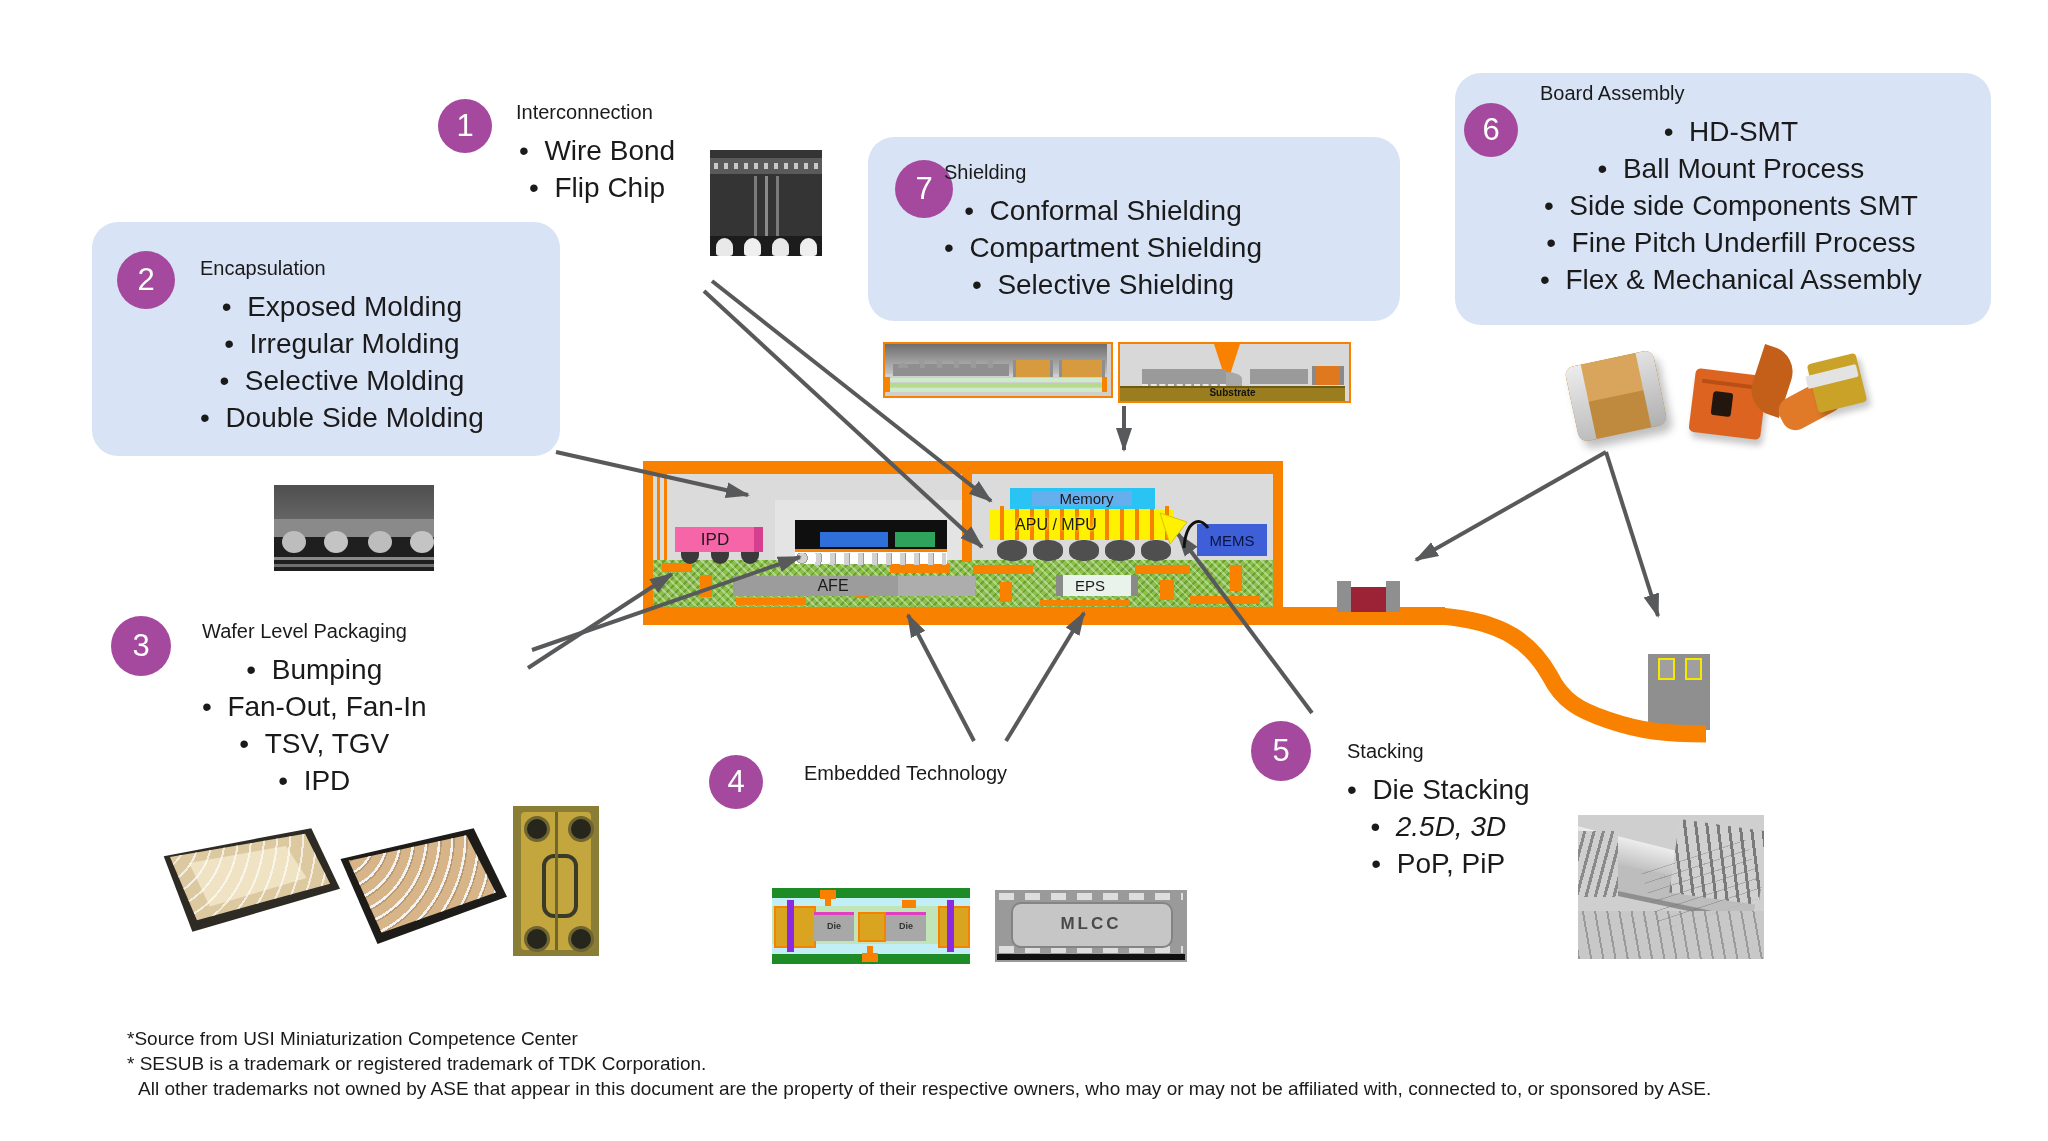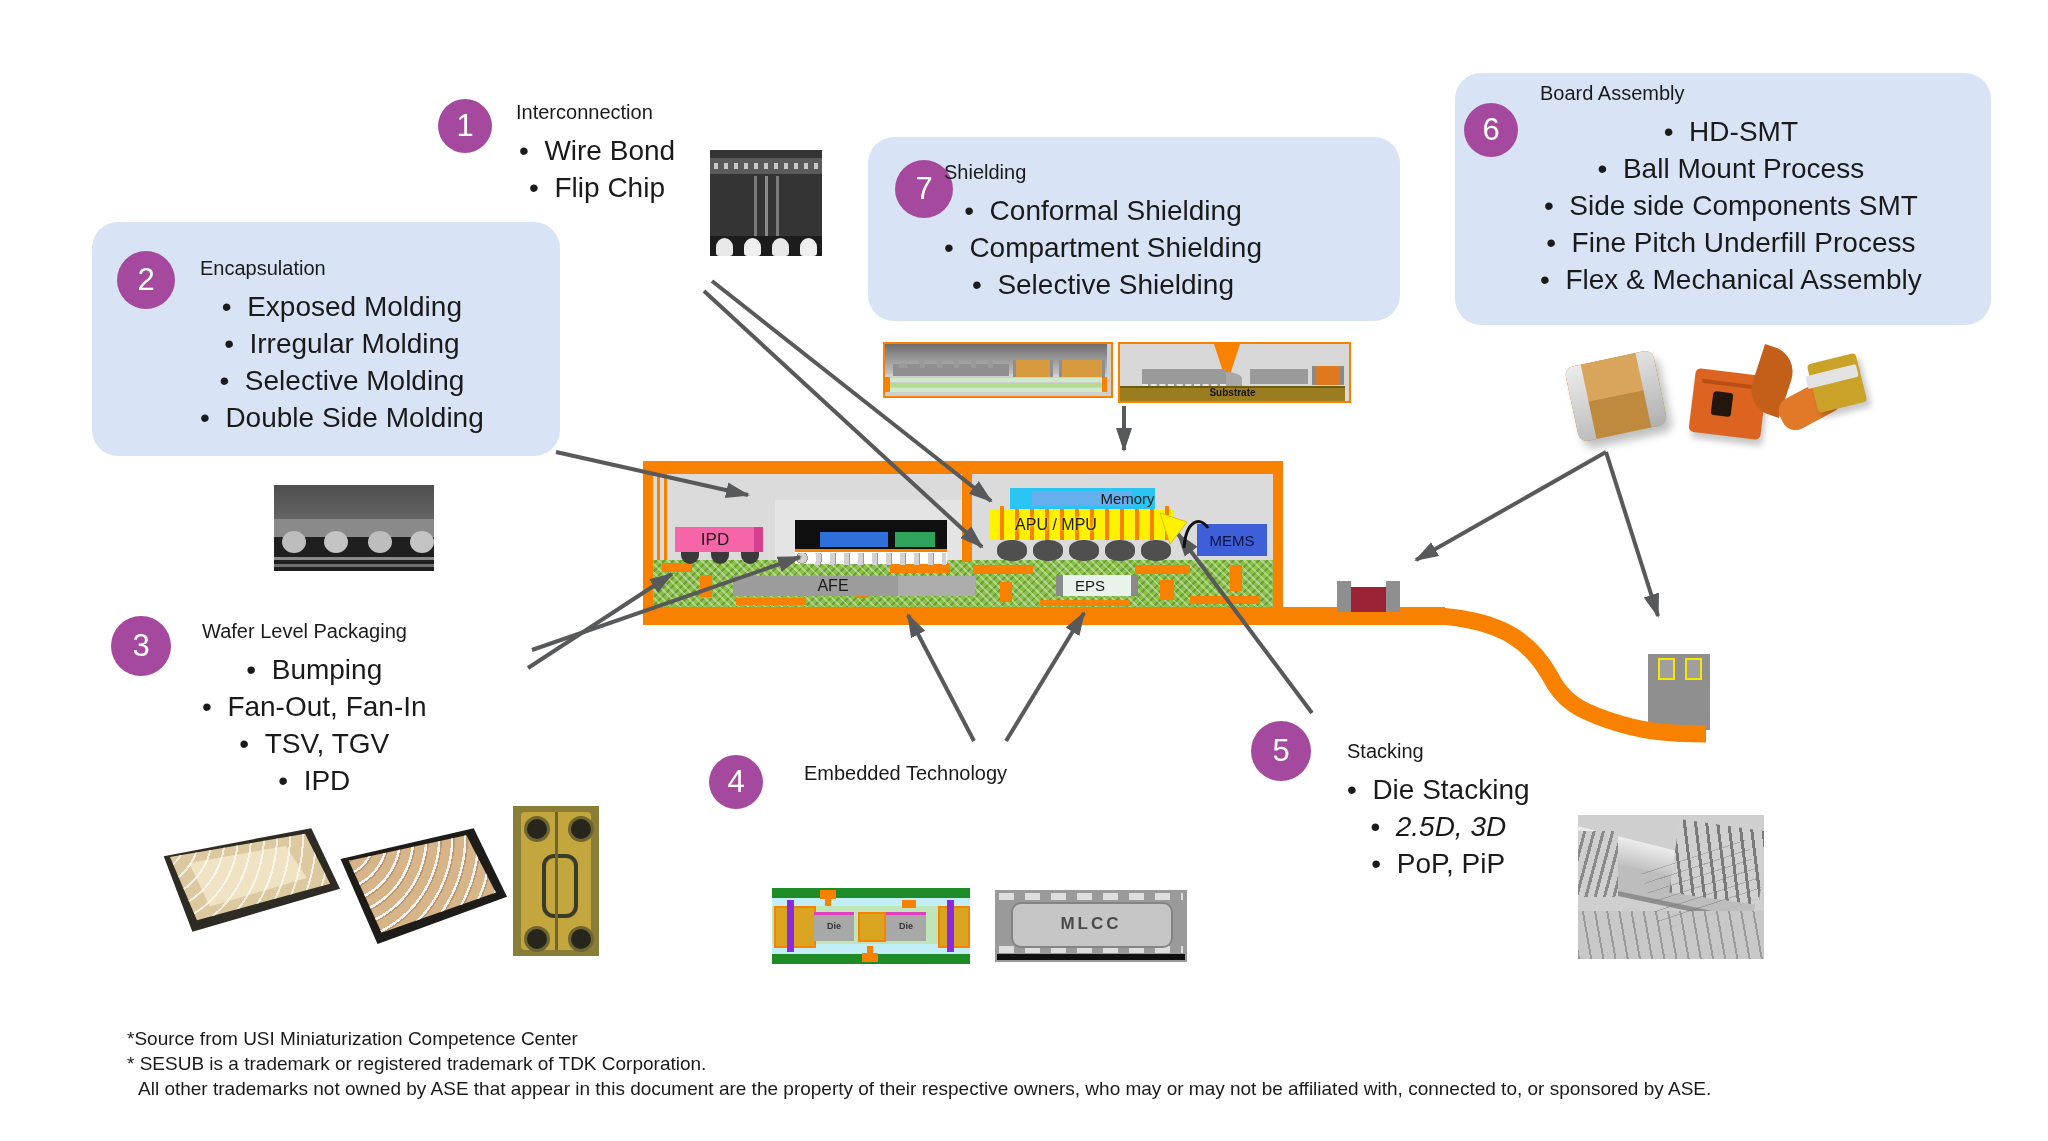--- a/index.html
+++ b/index.html
@@ -223,21 +223,21 @@
   <div class="abs" style="left:796px;top:553px;width:150px;height:12px;
        background:repeating-radial-gradient(circle at 6px 5px,#d2d2d2 0 5px,#9a9a9a 5px 6px,transparent 6px 14px);"></div>
 
   <div class="abs" style="left:990px;top:509px;width:184px;height:31px;background:#fff200;"></div>
   <div class="abs" style="left:1000px;top:506px;width:172px;height:34px;
        background:repeating-linear-gradient(90deg,#F88200 0 4px,transparent 4px 15px);"></div>
   <div class="lbl" style="left:996px;top:513px;width:120px;height:24px;font-size:16px;text-shadow:0 0 3px #fff200,0 0 3px #fff200;">APU / MPU</div>
   <div class="abs" style="left:1010px;top:488px;width:145px;height:21px;background:#29c4f4;">
     <div class="abs" style="left:22px;top:3px;width:100px;height:15px;background:#66afee;"></div>
   </div>
-  <div class="lbl" style="left:1055px;top:488px;width:145px;height:21px;font-size:15px;">Memory</div>
+  <div class="lbl" style="left:1014px;top:488px;width:145px;height:21px;font-size:15px;">Memory</div>
   <div class="abs" style="left:997px;top:540px;width:30px;height:21px;background:#4f4f4f;border-radius:45%;"></div>
   <div class="abs" style="left:1033px;top:540px;width:30px;height:21px;background:#4f4f4f;border-radius:45%;"></div>
   <div class="abs" style="left:1069px;top:540px;width:30px;height:21px;background:#4f4f4f;border-radius:45%;"></div>
   <div class="abs" style="left:1105px;top:540px;width:30px;height:21px;background:#4f4f4f;border-radius:45%;"></div>
   <div class="abs" style="left:1141px;top:540px;width:30px;height:21px;background:#4f4f4f;border-radius:45%;"></div>
 
   <div class="abs" style="left:1197px;top:524px;width:70px;height:32px;background:#3e5fd8;"></div>
   <div class="lbl" style="left:1197px;top:524px;width:70px;height:32px;font-size:15px;color:#0a1440;">MEMS</div>
 
   <div class="abs" style="left:733px;top:576px;width:242px;height:20px;background:#9c9c9c;">

